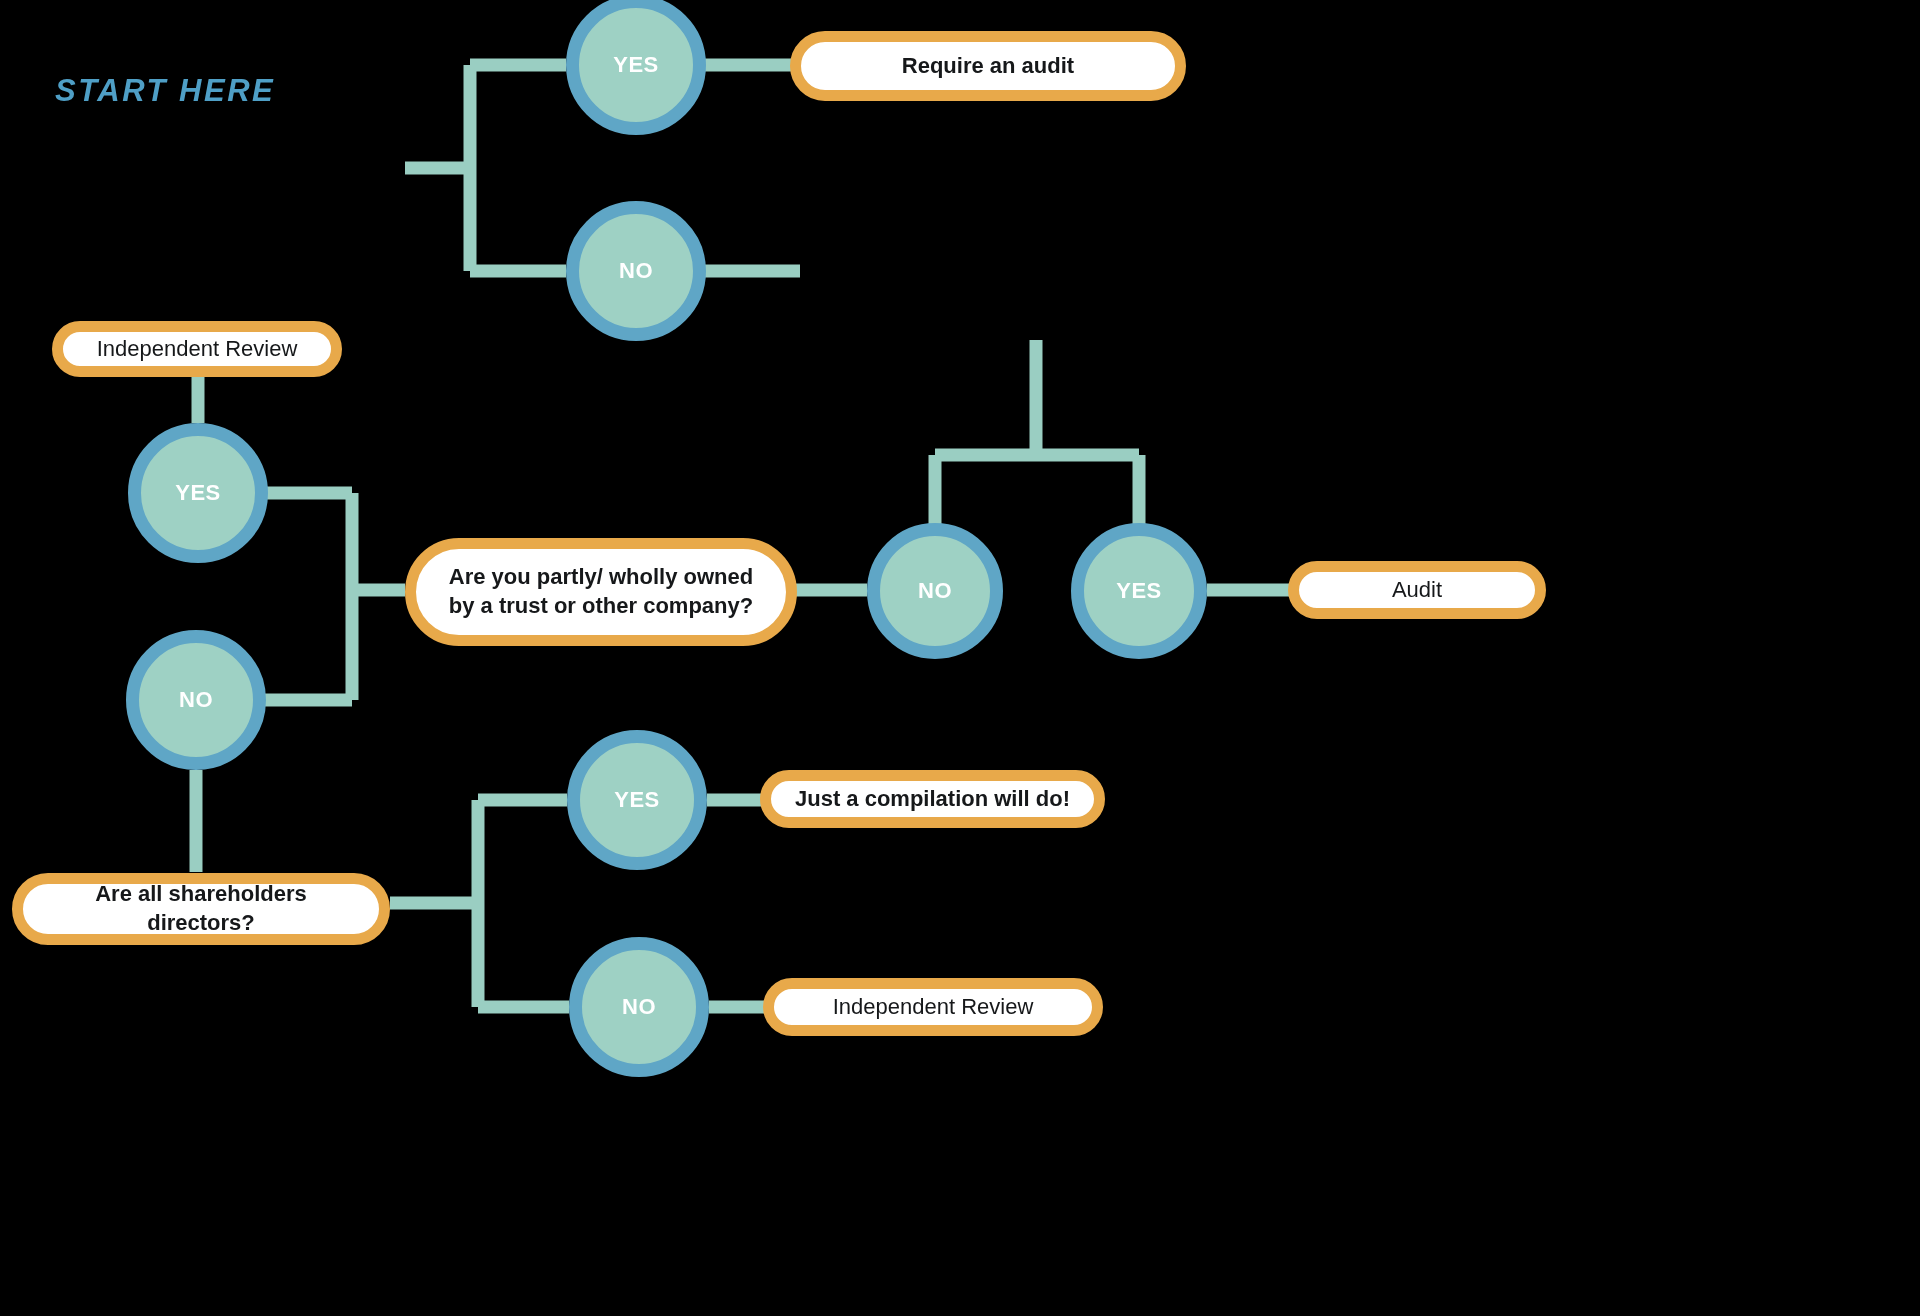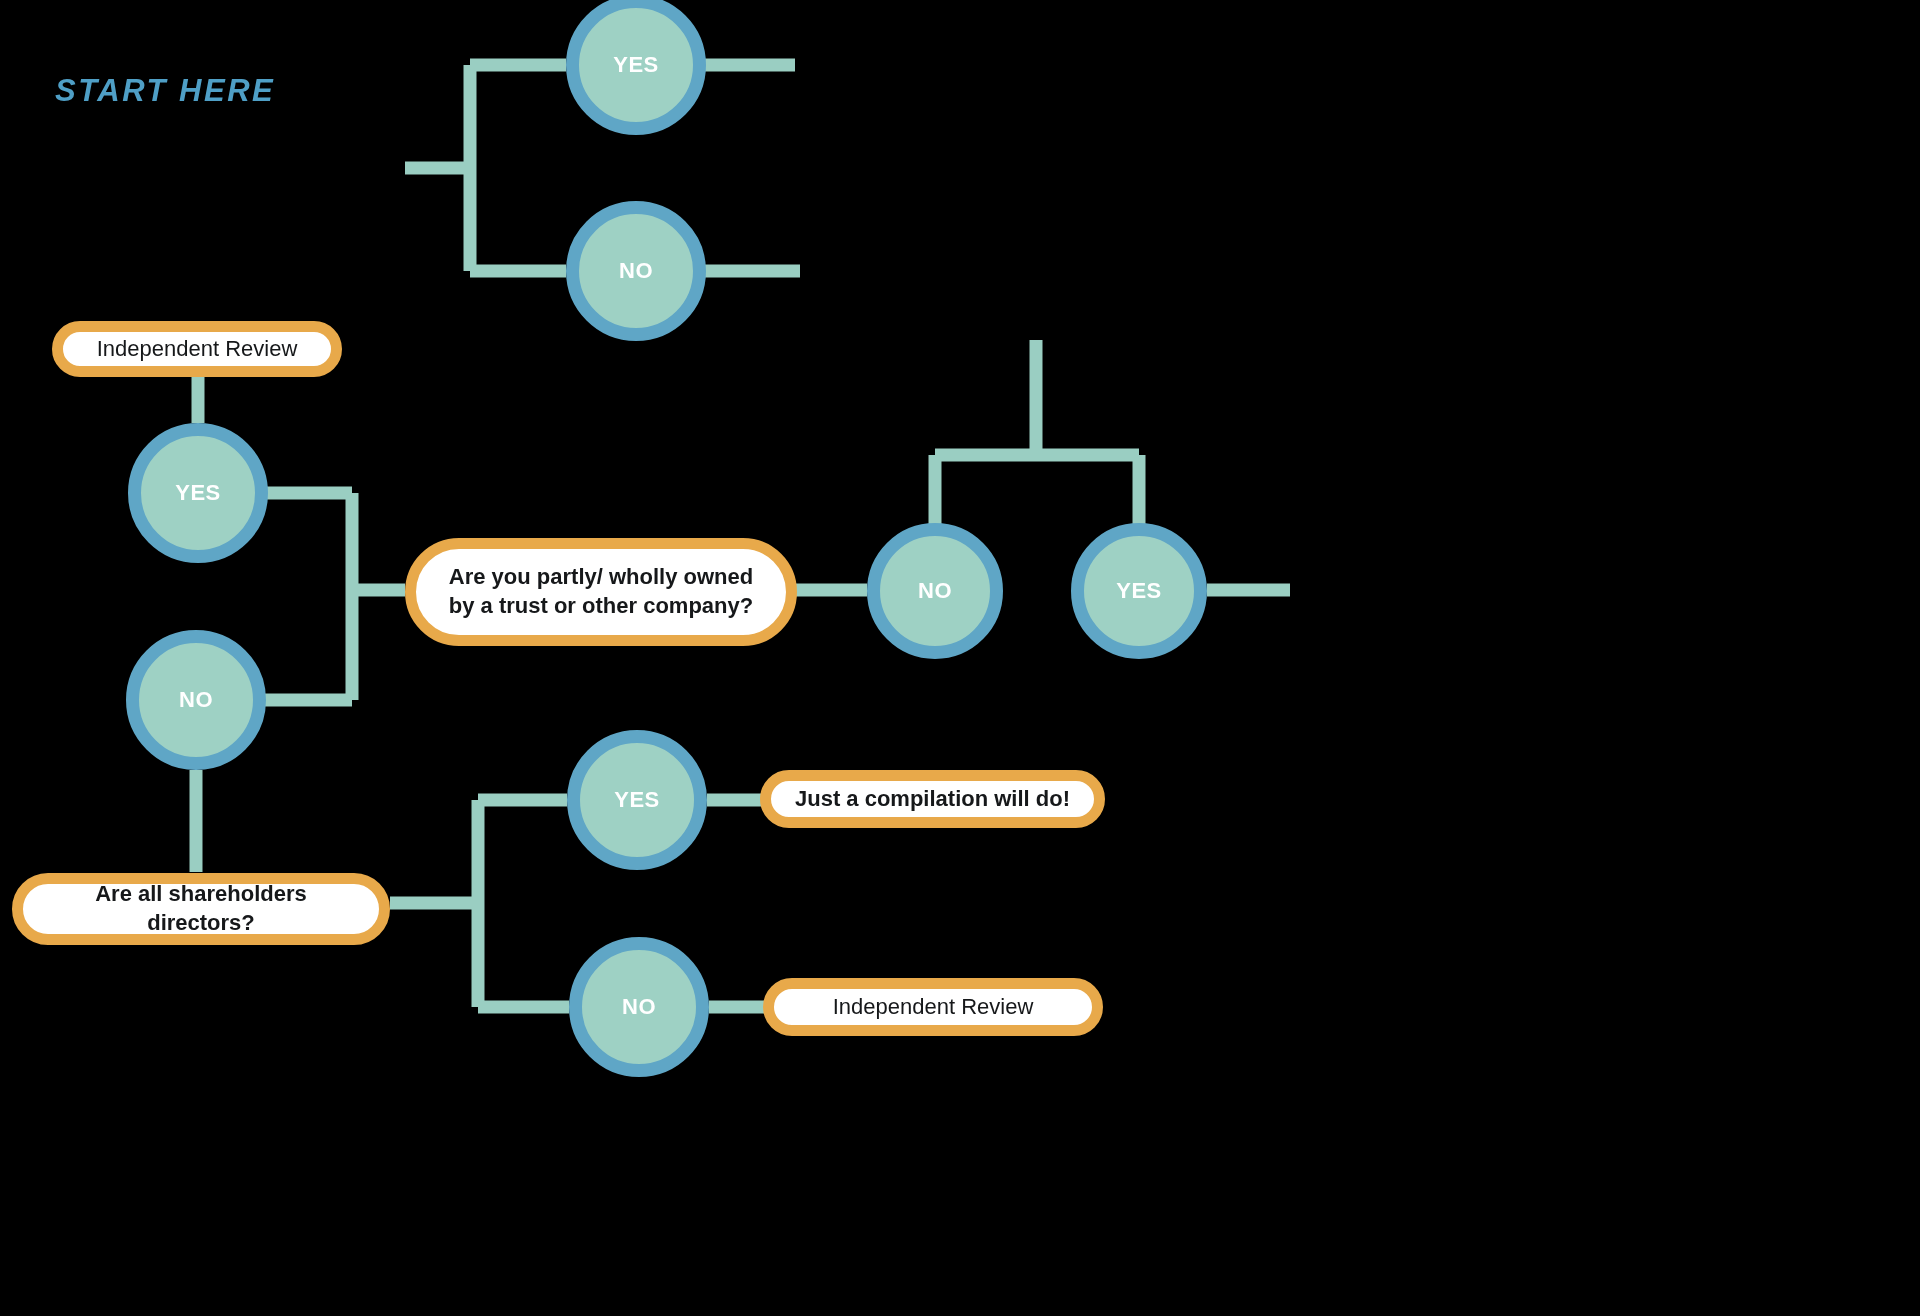--- a/index.html
+++ b/index.html
@@ -119,36 +119,38 @@
 
       <path d="M709,1007 L765,1007"></path>
     </g>
   </svg>
 
   <div id="start-here" style="left:55px; top:53px;margin-top:20px;">START HERE</div>
 
 
   <div class="node-circle" style="left:566px; top:-5px; width:140px; height:140px; font-size:22px;">YES</div>
 
+  <div class="node-box" style="left:790px; top:31px; width:396px; height:70px; font-size:22px;">Require an audit</div>
 
   <div class="node-circle" style="left:566px; top:201px; width:140px; height:140px; font-size:22px;">NO</div>
 
 
   <div class="node-box plain" style="left:52px; top:321px; width:290px; height:56px; font-size:22px;">Independent Review</div>
 
   <div class="node-circle" style="left:128px; top:423px; width:140px; height:140px; font-size:22px;">YES</div>
 
   <div class="node-circle" style="left:126px; top:630px; width:140px; height:140px; font-size:22px;">NO</div>
 
   <div class="node-box" style="left:405px; top:538px; width:392px; height:108px; font-size:22px;">Are you partly/ wholly owned<br>by a trust or other company?</div>
 
   <div class="node-circle" style="left:867px; top:523px; width:136px; height:136px; font-size:22px;">NO</div>
 
   <div class="node-circle" style="left:1071px; top:523px; width:136px; height:136px; font-size:22px;">YES</div>
 
+  <div class="node-box plain" style="left:1288px; top:561px; width:258px; height:58px; font-size:22px;">Audit</div>
 
   <div class="node-circle" style="left:567px; top:730px; width:140px; height:140px; font-size:22px;">YES</div>
 
   <div class="node-box" style="left:760px; top:770px; width:345px; height:58px; font-size:22px;text-align:right;">Just a compilation will do!</div>
 
   <div class="node-box" style="left:12px; top:873px; width:378px; height:72px; font-size:22px;">Are all shareholders directors?</div>
 
   <div class="node-circle" style="left:569px; top:937px; width:140px; height:140px; font-size:22px;">NO</div>
 
   <div class="node-box plain" style="left:763px; top:978px; width:340px; height:58px; font-size:22px;">Independent Review</div>

